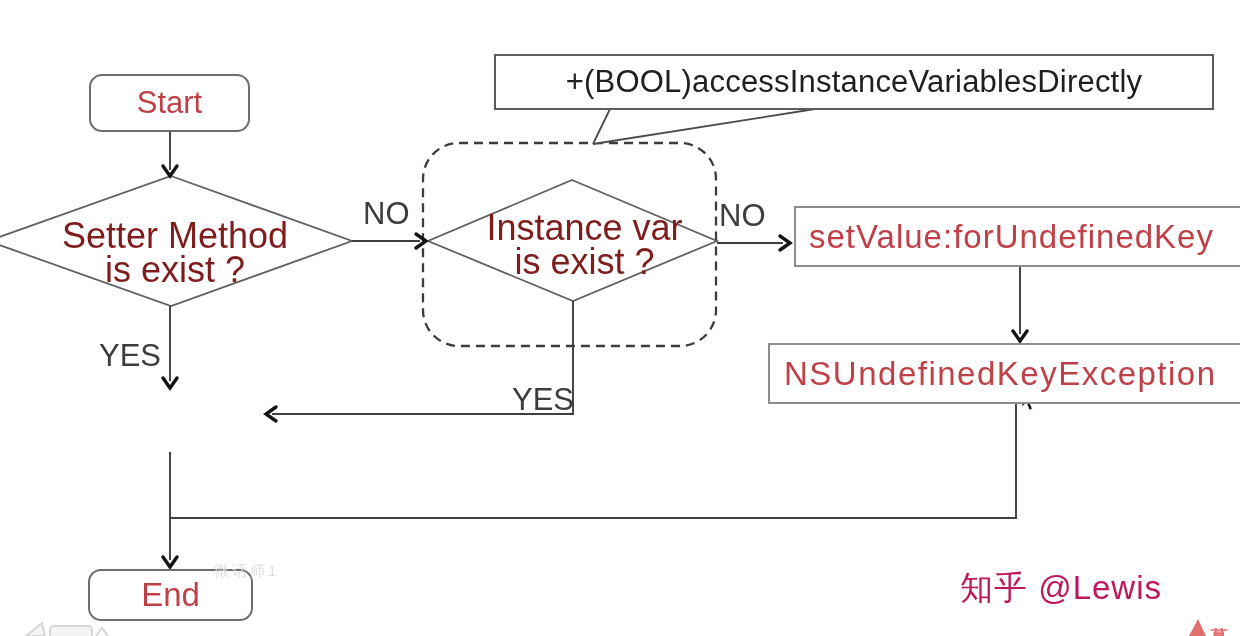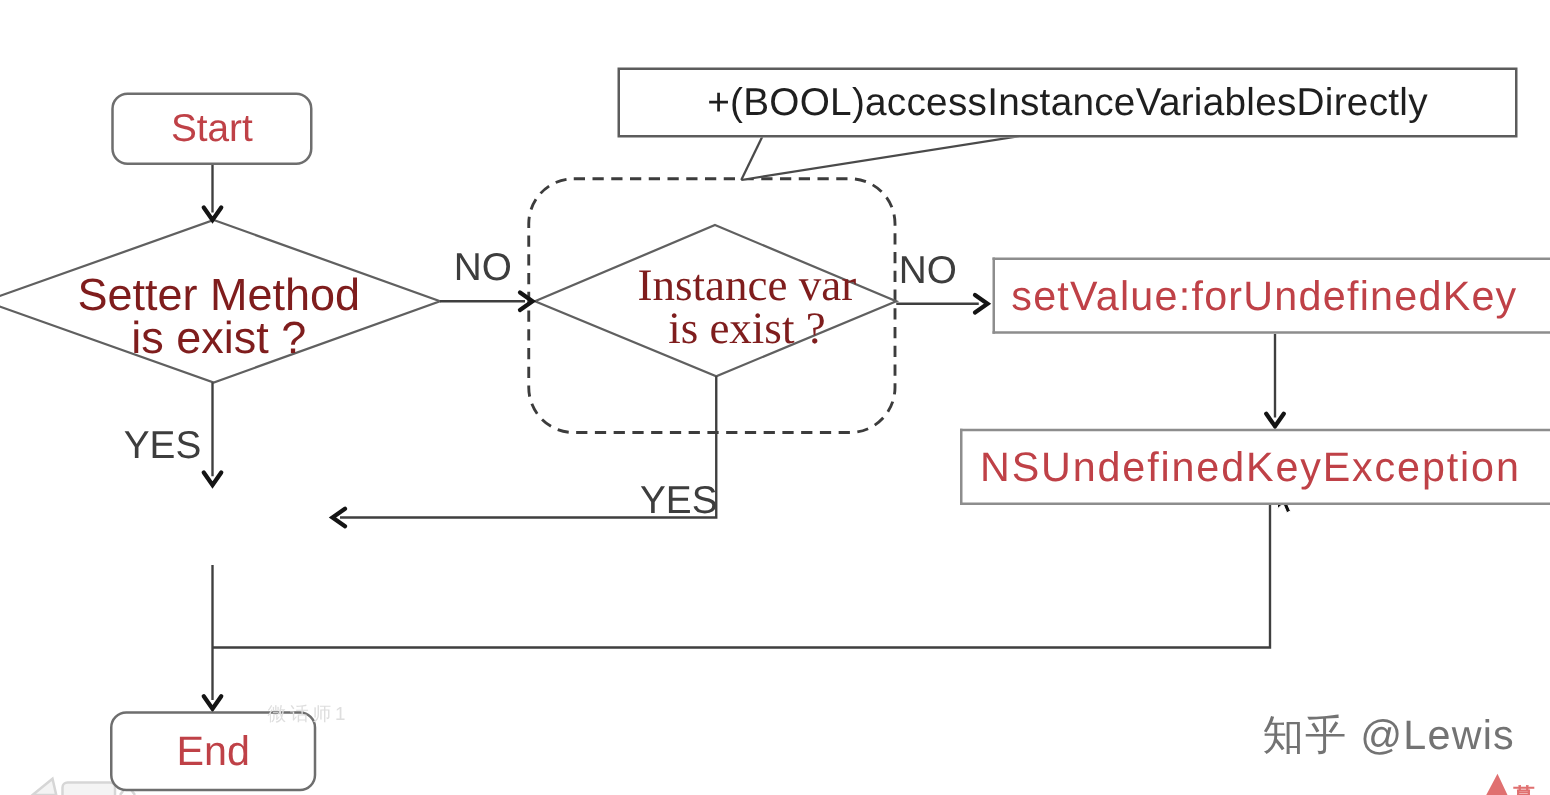--- a/index.html
+++ b/index.html
@@ -23,21 +23,21 @@
   .diamond-label{
     text-align:center;font-size:36px;line-height:34px;color:#7f1d1d;
   }
   .edge-label{font-size:31px;color:#3d3d3d;}
   .callout{
     border:2px solid #5c5c5c;background:#ffffff;box-sizing:border-box;
     display:flex;align-items:center;justify-content:center;
     font-size:31px;color:#1f1f1f;letter-spacing:0.2px;
   }
   .wm-zhihu{
-    font-size:33px;color:#737373;letter-spacing:1px;text-align:right;
+    font-size:33px;color:#be185d;letter-spacing:1px;text-align:left;
   }
   .wm-faint{
     font-size:15px;color:#dedede;letter-spacing:3px;
   }
   .wm-red-partial{
     font-size:18px;color:#e07070;letter-spacing:1px;font-weight:bold;
   }
 </style>
 </head>
 <body>
@@ -95,40 +95,40 @@
 
   <div class="abs callout" style="left:494px;top:54px;width:720px;height:56px;">
     <span>+(BOOL)accessInstanceVariablesDirectly</span>
   </div>
 
   <div class="abs diamond-label" style="left:40px;top:219px;width:270px;">
     <div>Setter Method</div>
     <div>is exist ?</div>
   </div>
 
-  <div class="abs diamond-label" style="left:470px;top:211px;width:255px;font-family:Liberation Serif, serif;">
+  <div class="abs diamond-label" style="left:457px;top:211px;width:255px;">
     <div>Instance var</div>
     <div>is exist ?</div>
   </div>
 
   <div class="abs edge-label" style="left:363px;top:196px;">NO</div>
   <div class="abs edge-label" style="left:719px;top:198px;">NO</div>
   <div class="abs edge-label" style="left:99px;top:338px;">YES</div>
   <div class="abs edge-label" style="left:512px;top:382px;">YES</div>
 
 
   <div class="abs process bleed-right" style="left:794px;top:206px;width:452px;height:61px;padding-left:13px;letter-spacing:1px;">
     <span>setValue:forUndefinedKey</span>
   </div>
 
   <div class="abs process bleed-right" style="left:768px;top:343px;width:478px;height:61px;padding-left:14px;letter-spacing:1.5px;">
     <span>NSUndefinedKeyException</span>
   </div>
 
-  <div class="abs terminal" style="left:88px;top:569px;width:165px;height:64px;font-size:33px;">
+  <div class="abs terminal" style="left:88px;top:569px;width:165px;height:52px;font-size:33px;">
     <span>End</span>
   </div>
 
   <div class="abs wm-faint" style="left:214px;top:520px;margin-top:42px;">微话师1</div>
 
   <div class="abs wm-zhihu" style="left:960px;top:566px;width:252px;">知乎 @Lewis</div>
 
   <div class="abs wm-red-partial" style="left:1210px;top:625px;">慕课</div>
 
 </div>

